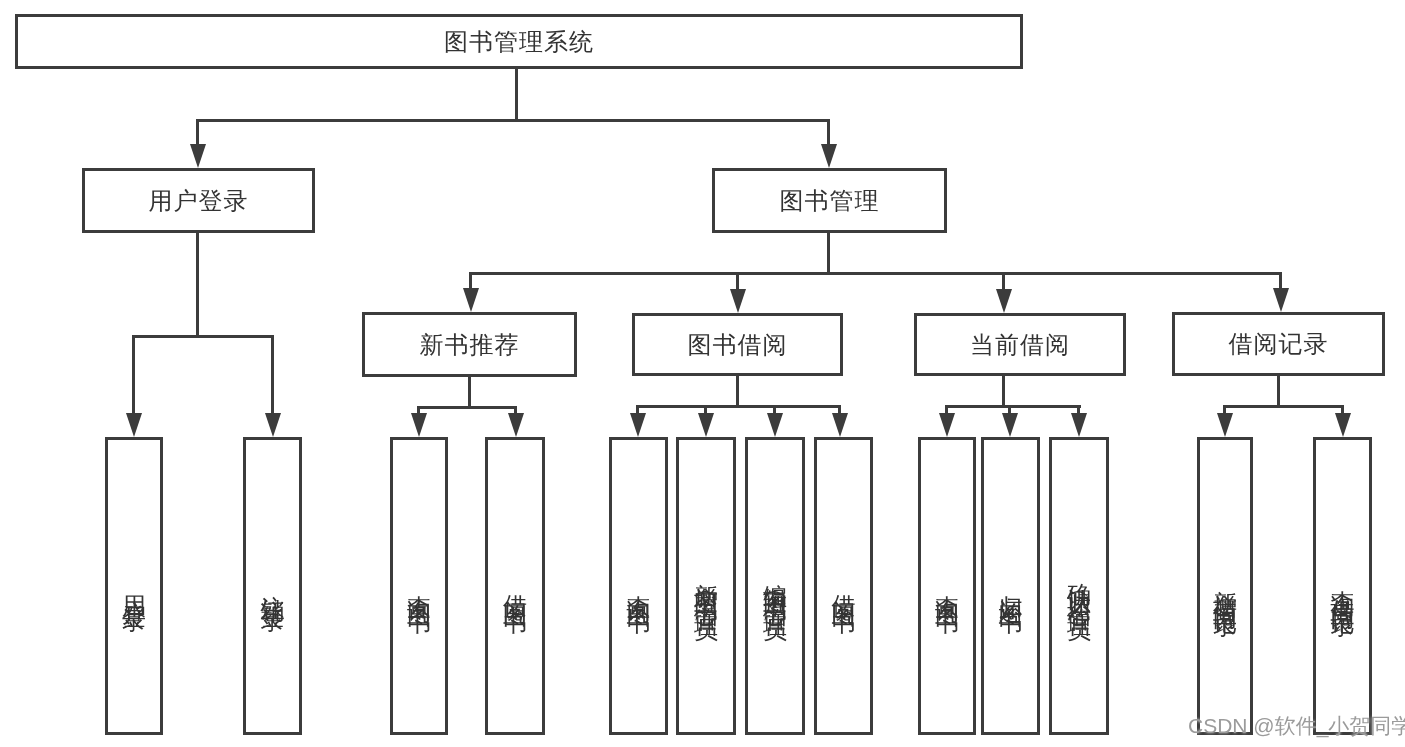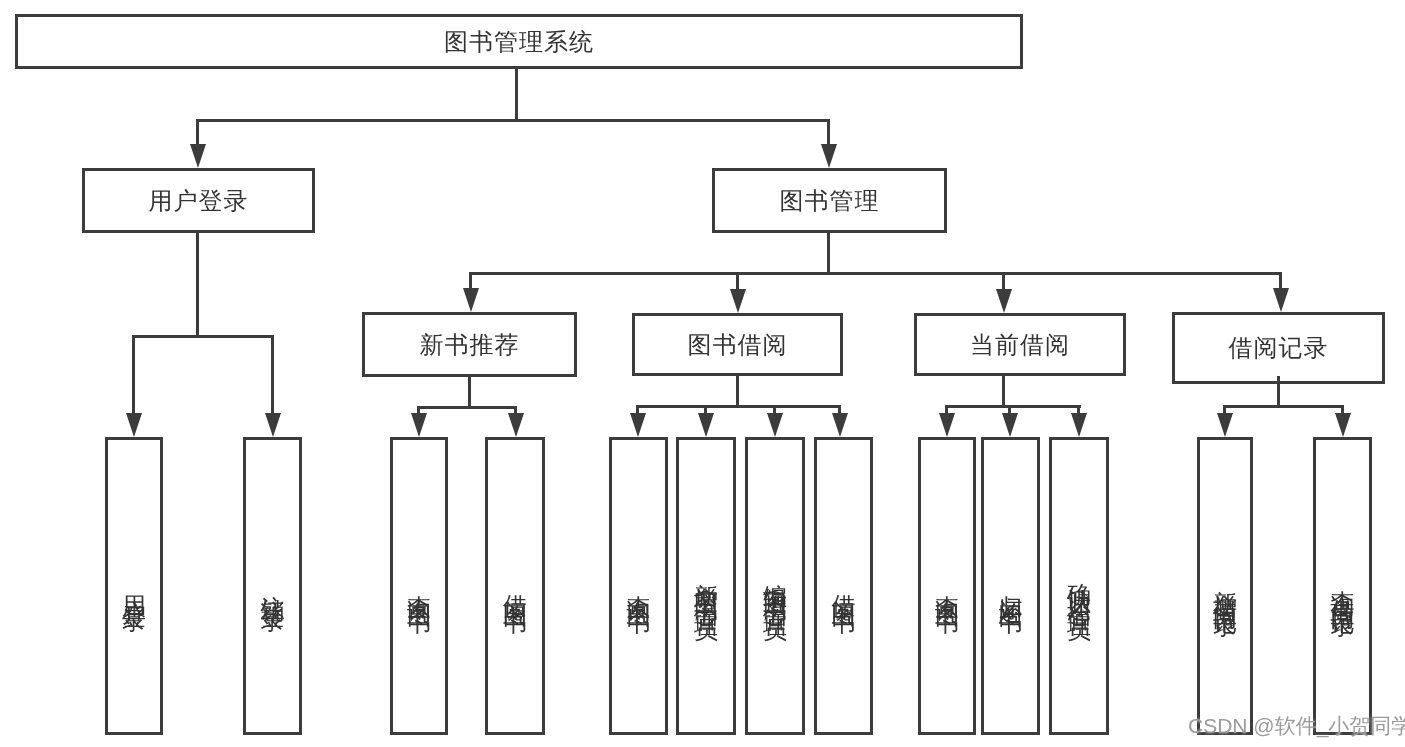--- a/index.html
+++ b/index.html
@@ -112,21 +112,21 @@
 
   <div class="node" style="left:362px;top:312px;width:215px;height:65px;">
     <span>新书推荐</span>
   </div>
   <div class="node" style="left:632px;top:313px;width:211px;height:63px;">
     <span>图书借阅</span>
   </div>
   <div class="node" style="left:898px;top:313px;width:212px;height:63px;margin-left:16px;">
     <span>当前借阅</span>
   </div>
-  <div class="node" style="left:1172px;top:312px;width:213px;height:72px;">
+  <div class="node" style="left:1172px;top:312px;width:213px;height:64px;">
     <span>借阅记录</span>
   </div>
 
   <div class="v" style="left:468px;top:377px;width:3px;height:32px;"></div>
   <div class="h" style="left:417px;top:406px;width:100px;height:3px;"></div>
   <div class="v" style="left:417px;top:406px;width:3px;height:10px;"></div>
   <div class="ah" style="left:411px;top:413px;"></div>
   <div class="v" style="left:514px;top:406px;width:3px;height:10px;"></div>
   <div class="ah" style="left:508px;top:413px;"></div>
 

